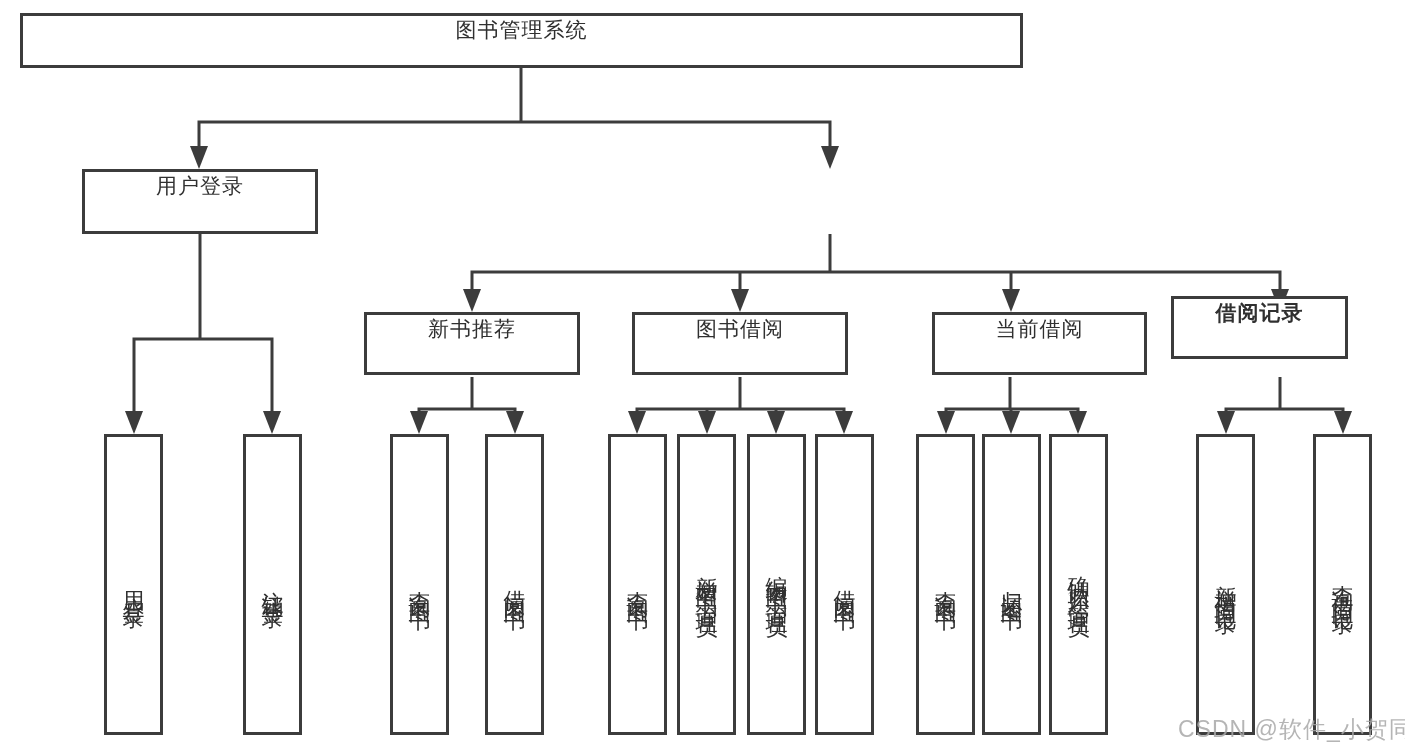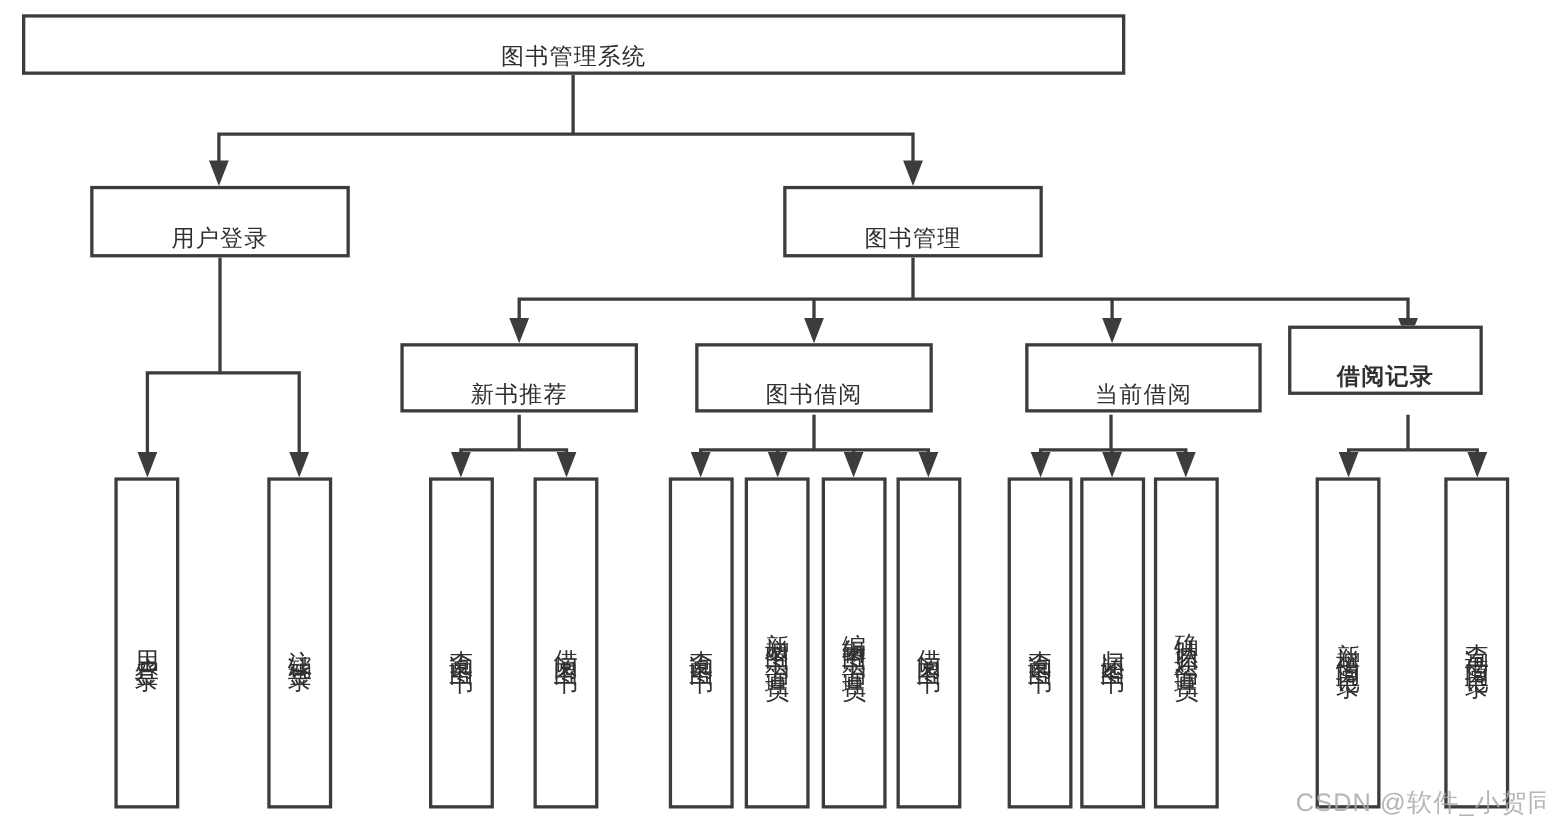--- a/index.html
+++ b/index.html
@@ -9,21 +9,21 @@
     background:#ffffff;
     font-family:"Liberation Sans","DejaVu Sans",sans-serif;
     overflow:hidden;
   }
   #wires{position:absolute;left:0;top:0;width:1405px;height:747px;pointer-events:none;}
   .node{
     position:absolute;
     box-sizing:border-box;
     border:3px solid #3c3c3c;
     background:#ffffff;
-    display:flex;align-items:flex-end;justify-content:center;
+    display:flex;align-items:flex-start;justify-content:center;
     color:#303030;
     font-size:21px;
     letter-spacing:1px;
     white-space:nowrap;
   }
   .leaf{
     position:absolute;
     box-sizing:border-box;
     border:3px solid #3c3c3c;
     background:#ffffff;
@@ -131,23 +131,20 @@
     </g>
   </svg>
 
   <div class="node n-root">
     <span>图书管理系统</span>
   </div>
 
   <div class="node n-login">
     <span>用户登录</span>
   </div>
-  <div class="node n-mgmt">
-    <span>图书管理</span>
-  </div>
 
   <div class="node n-bookborrow">
     <span>图书借阅</span>
   </div>
   <div class="node n-newbooks">
     <span>新书推荐</span>
   </div>
   <div class="node n-currentborrow">
     <span>当前借阅</span>
   </div>

